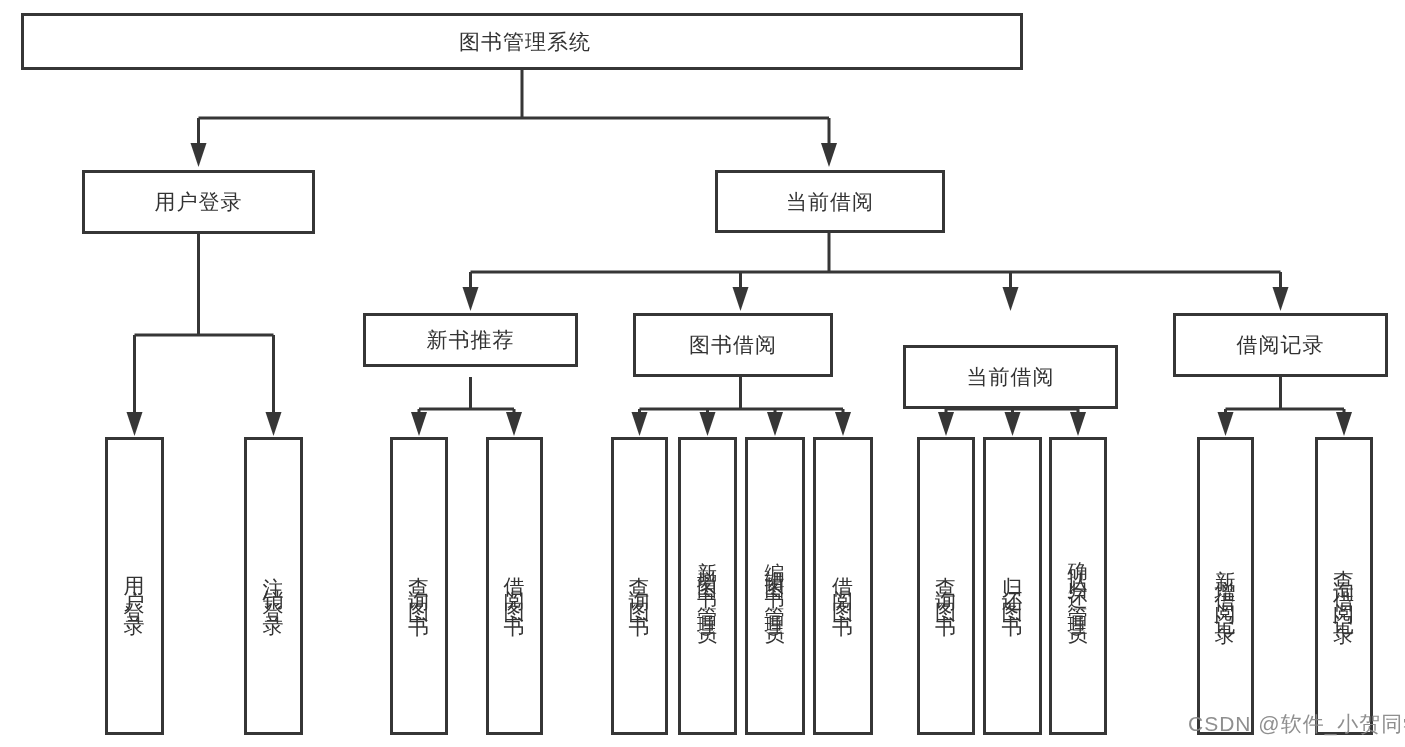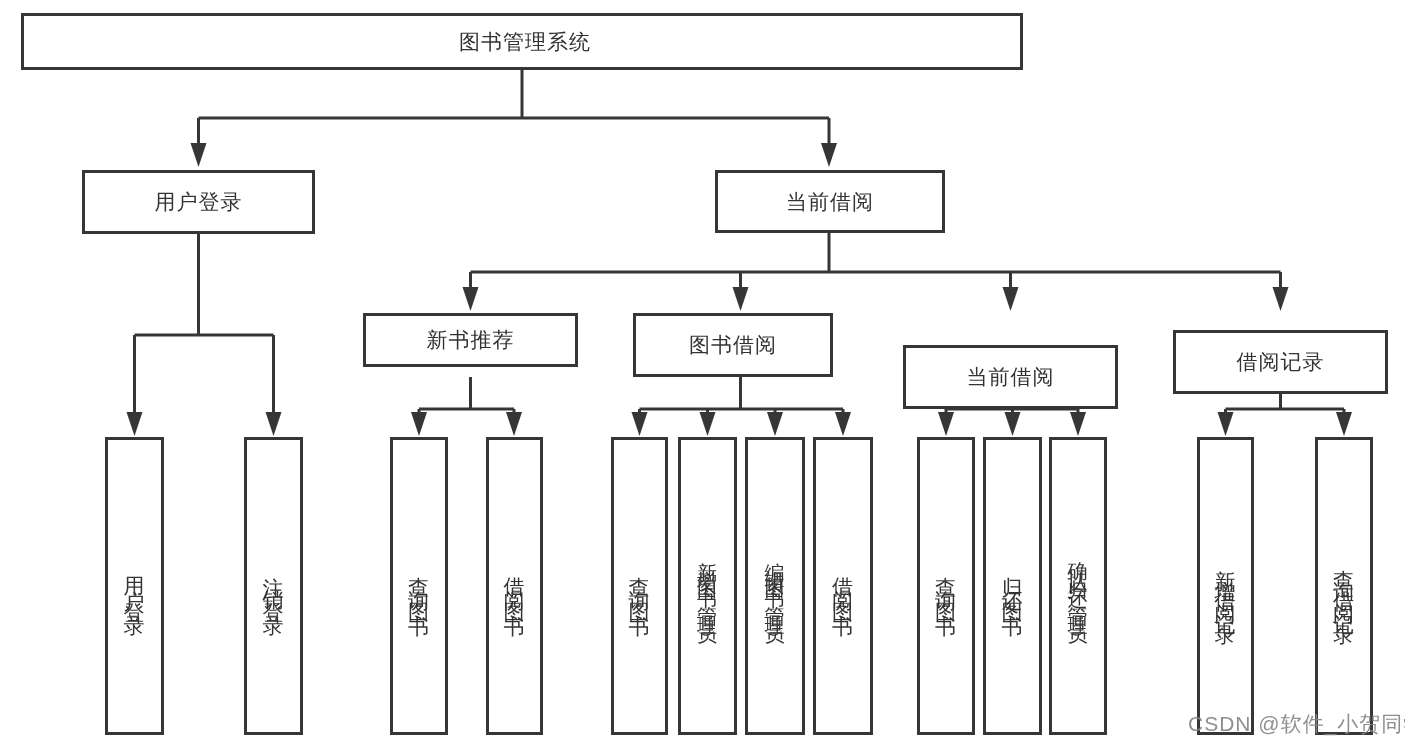--- a/index.html
+++ b/index.html
@@ -31,21 +31,21 @@
   .ls4{letter-spacing:13px;}
   .ls6{letter-spacing:11px;}
   .ls9{letter-spacing:9px;font-size:20px;}
   
   .b-root{left:21px;top:13px;width:1002px;height:57px;padding-left:6px;}
   .b-user{left:82px;top:170px;width:233px;height:64px;}
   .b-bm{left:715px;top:170px;width:230px;height:63px;}
   .b-nbr{left:363px;top:313px;width:215px;height:54px;}
   .b-bb{left:633px;top:313px;width:200px;height:64px;}
   .b-cb{left:903px;top:313px;width:215px;height:64px;margin-top:32px;}
-  .b-br{left:1173px;top:313px;width:215px;height:64px;margin-top:17px;}
+  .b-br{left:1173px;top:313px;width:215px;height:64px;}
   
   .leaf{top:437px;height:298px;}
   .L0{left:105px;width:59px;}
   .L1{left:244px;width:59px;}
   .L2{left:390px;width:58px;}
   .L3{left:486px;width:57px;}
   .L4{left:611px;width:57px;}
   .L5{left:678px;width:59px;}
   .L6{left:745px;width:60px;}
   .L7{left:813px;width:60px;}

